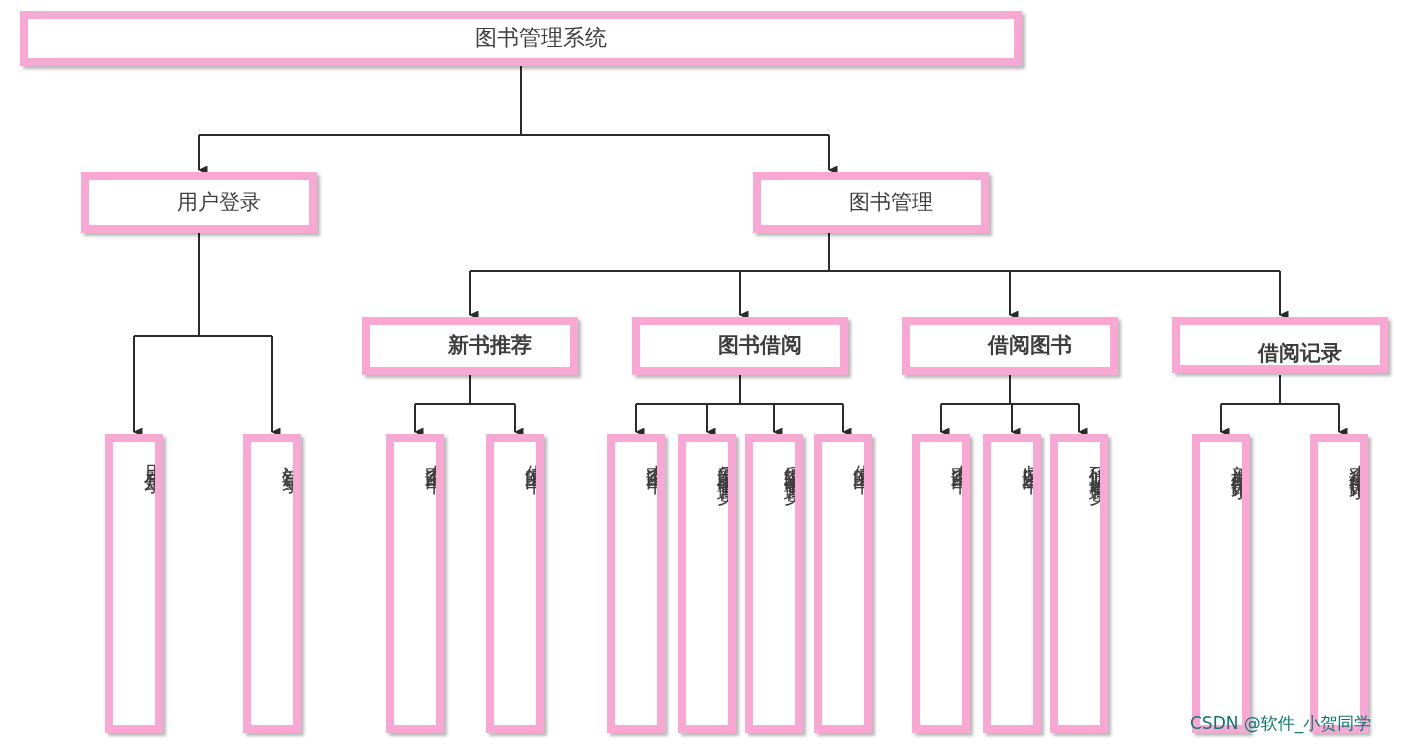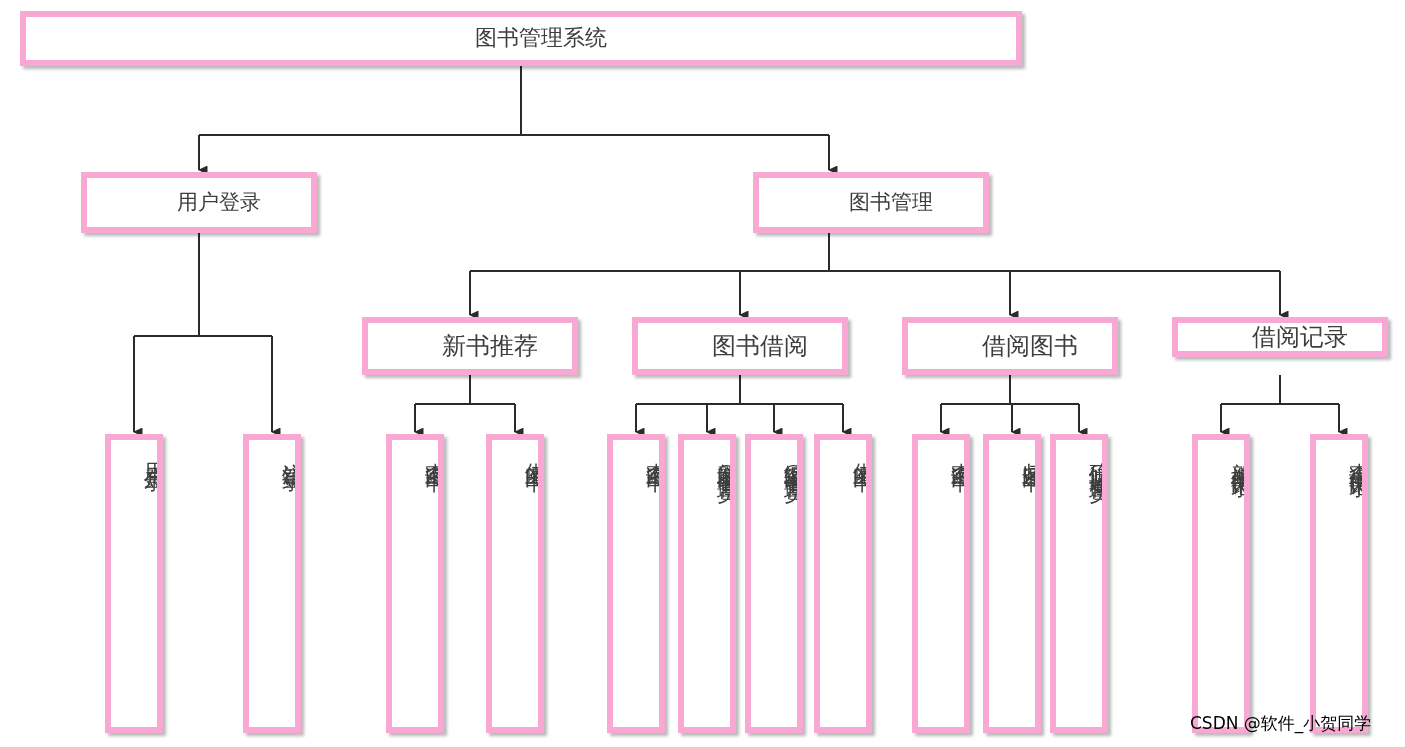--- a/index.html
+++ b/index.html
@@ -25,21 +25,21 @@
     left: 0;
     top: 0;
     width: 1405px;
     height: 747px;
     display: block;
   }
   .node-box {
     position: absolute;
     box-sizing: border-box;
     background: #ffffff;
-    border: 6px solid #f9a8d4;
+    border: 8px solid #f9a8d4;
     box-shadow: 3px 3px 3px rgba(0,0,0,0.28);
     display: flex;
     align-items: center;
     justify-content: center;
     overflow: hidden;
     padding-left: 40px;
   }
   .node-label {
     color: #3d3d3d;
     font-family: "DejaVu Sans", "Liberation Sans", sans-serif;
@@ -50,42 +50,43 @@
   
   .level-root .node-label {
     font-size: 22px;
   }
   
   .level-2 .node-label {
     font-size: 21px;
   }
   
   .level-3 .node-label {
-    font-size: 24px;
+    font-size: 21px;
+    font-weight: bold;
   }
   
   .level-leaf {
     align-items: flex-start;
     justify-content: center;
     padding-top: 6px;
   }
   .level-leaf .node-label {
     writing-mode: vertical-rl;
     text-orientation: upright;
     font-size: 21px;
     letter-spacing: 3px;
     white-space: normal;
     max-height: 100%;
   }
   #watermark {
     position: absolute;
     left: 1190px;
     top: 712px;
     font-size: 17px;
-    color: #000000;
+    color: #0f766e;
     font-family: "DejaVu Sans", "Liberation Sans", sans-serif;
     white-space: nowrap;
     pointer-events: none;
     user-select: none;
   }
 </style>
 </head>
 <body>
 
 <div id="diagram-root">
@@ -145,21 +146,21 @@
       </div>
       <div class="node-box level-3" style="left: 362px; top: 317px; width: 216px; height: 58px;">
         <span class="node-label">新书推荐</span>
       </div>
       <div class="node-box level-3" style="left: 632px; top: 317px; width: 216px; height: 58px;">
         <span class="node-label">图书借阅</span>
       </div>
       <div class="node-box level-3" style="left: 902px; top: 317px; width: 216px; height: 58px;">
         <span class="node-label">借阅图书</span>
       </div>
-      <div class="node-box level-3" style="left: 1172px; top: 317px; width: 216px; height: 40px;">
+      <div class="node-box level-3" style="left: 1172px; top: 317px; width: 216px; height: 56px; align-items: flex-end;">
         <span class="node-label">借阅记录</span>
       </div>
       <div class="node-box level-leaf" style="left: 105px; top: 434px; width: 58px; height: 299px;">
         <span class="node-label">用户登录</span>
       </div>
       <div class="node-box level-leaf" style="left: 243px; top: 434px; width: 58px; height: 299px;">
         <span class="node-label">注销登录</span>
       </div>
       <div class="node-box level-leaf" style="left: 386px; top: 434px; width: 58px; height: 299px;">
         <span class="node-label">查询图书</span>

